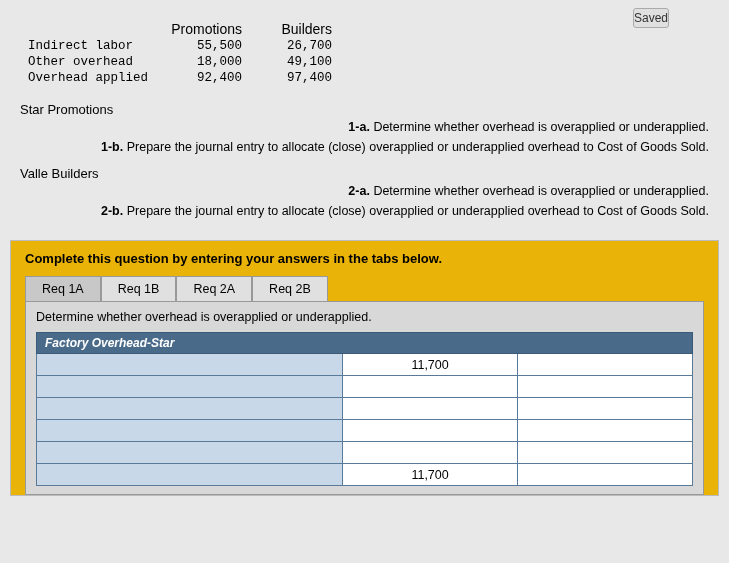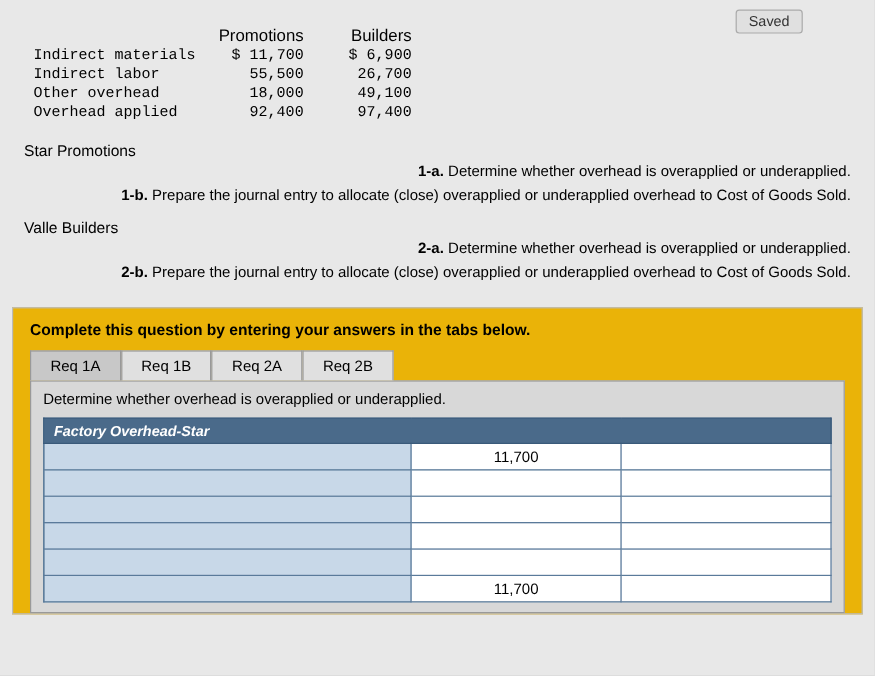--- a/index.html
+++ b/index.html
@@ -18,21 +18,21 @@
       padding: 10px 0;
       position: relative;
     }
     .saved-badge {
       position: absolute;
       top: 8px;
       right: 60px;
       background: #e0e0e0;
       border: 1px solid #aaa;
       border-radius: 3px;
-      padding: 2px 10px;
+      padding: 2px 0;
       font-size: 12px;
       color: #333;
     }
     .data-table-section {
       padding: 10px 20px 5px 20px;
     }
     .data-table {
       border-collapse: collapse;
       font-size: 13px;
     }
@@ -161,25 +161,20 @@
     <table class="data-table">
       <thead>
         <tr>
           <td class="label-col"></td>
           <td class="header-col">Promotions</td>
           <td class="header-col">Builders</td>
         </tr>
       </thead>
       <tbody>
         <tr>
-          <td class="label-col">Indirect materials</td>
-          <td class="num-col">$ 11,700</td>
-          <td class="num-col">$ 6,900</td>
-        </tr>
-        <tr>
           <td class="label-col">Indirect labor</td>
           <td class="num-col">55,500</td>
           <td class="num-col">26,700</td>
         </tr>
         <tr>
           <td class="label-col">Other overhead</td>
           <td class="num-col">18,000</td>
           <td class="num-col">49,100</td>
         </tr>
         <tr>

